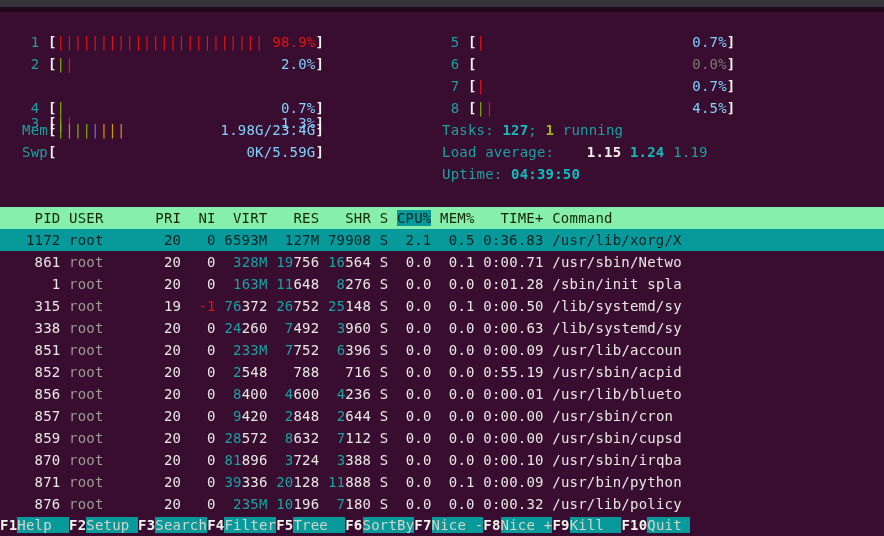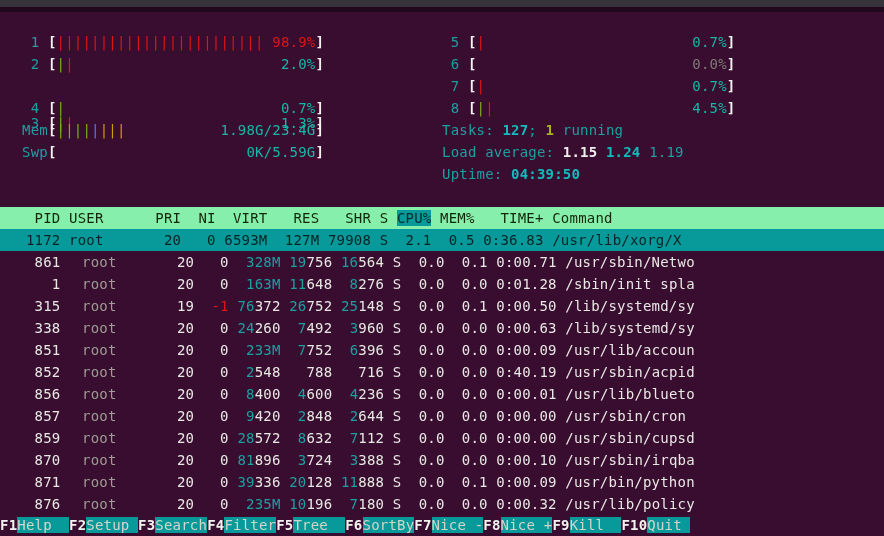--- a/index.html
+++ b/index.html
@@ -8,33 +8,33 @@
     font-family:"DejaVu Sans Mono",monospace;font-size:14px;line-height:22px;letter-spacing:0.2px;padding-left:44px;
   }
   .topbar{position:absolute;top:0;left:0;width:884px;height:7px;background:#37333a;}
   .topbar2{position:absolute;top:7px;left:0;width:884px;height:5px;background:#20071c;}
   .mline{position:absolute;white-space:pre;height:22px;}
   .statline{position:absolute;white-space:pre;height:22px;}
   .bracket{color:#f2f2ee;font-weight:bold;}
   .c-teal{color:#1ba0a0;}
   .c-cyanb{color:#12bcbc;font-weight:bold;}
   .c-limeb{color:#a8b414;font-weight:bold;}
-  .c-whiteb{color:#efefea;font-weight:bold;}
-  .c-gray{color:#14b8a6;}
+  .c-whiteb{color:#efefea;font-weight:bold;margin-left:24px;}
+  .c-gray{color:#7dd3fc;}
   .c-dim{color:#7d7d75;}
   .c-red{color:#e01414;}
   .b-r{color:#e01414;}
   .b-g{color:#7ab018;}
   .b-b{color:#5c78e6;}
   .b-o{color:#d29a06;}
   .hdr{position:absolute;left:0;width:884px;height:22px;background:#86efac;color:#12270a;white-space:pre;}
   .hdr .sort{background:#089a9a;color:#042a2a;}
   .prow{position:absolute;left:0;width:884px;height:22px;white-space:pre;color:#e8e8e3;}
   .prow.sel{background:#089a9a;color:#032323;}
-  .f-user{color:#9d9d94;margin-left:13px;}
+  .f-user{color:#9d9d94;}
   .f-teal{color:#1ba0a0;}
   .f-red{color:#e01414;}
   #fnbar{position:absolute;top:515px;left:0;width:788px;height:21px;line-height:21px;white-space:pre;overflow:hidden;}
   .fnkey{color:#f2f2ee;font-weight:bold;}
   .fnlabel{background:#089a9a;color:#d2d6ca;}
 </style>
 </head>
 <body>
 
 <div id="terminal">
@@ -60,21 +60,21 @@
       <div class="statline" style="left: 442px; top: 163px;"><span class="c-teal">Uptime: </span><span class="c-cyanb">04:39:50</span></div>
     </div>
   <div id="ptable">
       <div class="hdr" style="top: 207px;"><span>    PID USER      PRI  NI  VIRT   RES   SHR S </span><span class="sort">CPU%</span><span> MEM%   TIME+ Command</span></div>
       <div class="prow sel" style="top: 229px;">   1172 root       20   0 6593M  127M 79908 S  2.1  0.5 0:36.83 /usr/lib/xorg/X</div>
       <div class="prow" style="top: 251px;"><span>    861 </span><span class="f-user">root      </span><span> 20 </span><span>  0</span><span> </span><span> </span><span class="f-teal">328M</span><span> </span><span class="f-teal">19</span><span>756</span><span> </span><span class="f-teal">16</span><span>564</span><span> S  0.0  0.1 0:00.71 /usr/sbin/Netwo</span></div>
       <div class="prow" style="top: 273px;"><span>      1 </span><span class="f-user">root      </span><span> 20 </span><span>  0</span><span> </span><span> </span><span class="f-teal">163M</span><span> </span><span class="f-teal">11</span><span>648</span><span> </span><span> </span><span class="f-teal">8</span><span>276</span><span> S  0.0  0.0 0:01.28 /sbin/init spla</span></div>
       <div class="prow" style="top: 295px;"><span>    315 </span><span class="f-user">root      </span><span> 19 </span><span class="f-red"> -1</span><span> </span><span class="f-teal">76</span><span>372</span><span> </span><span class="f-teal">26</span><span>752</span><span> </span><span class="f-teal">25</span><span>148</span><span> S  0.0  0.1 0:00.50 /lib/systemd/sy</span></div>
       <div class="prow" style="top: 317px;"><span>    338 </span><span class="f-user">root      </span><span> 20 </span><span>  0</span><span> </span><span class="f-teal">24</span><span>260</span><span> </span><span> </span><span class="f-teal">7</span><span>492</span><span> </span><span> </span><span class="f-teal">3</span><span>960</span><span> S  0.0  0.0 0:00.63 /lib/systemd/sy</span></div>
       <div class="prow" style="top: 339px;"><span>    851 </span><span class="f-user">root      </span><span> 20 </span><span>  0</span><span> </span><span> </span><span class="f-teal">233M</span><span> </span><span> </span><span class="f-teal">7</span><span>752</span><span> </span><span> </span><span class="f-teal">6</span><span>396</span><span> S  0.0  0.0 0:00.09 /usr/lib/accoun</span></div>
-      <div class="prow" style="top: 361px;"><span>    852 </span><span class="f-user">root      </span><span> 20 </span><span>  0</span><span> </span><span> </span><span class="f-teal">2</span><span>548</span><span> </span><span>  </span><span>788</span><span> </span><span>  </span><span>716</span><span> S  0.0  0.0 0:40.19 /usr/sbin/acpid</span></div>
+      <div class="prow" style="top: 361px;"><span>    852 </span><span class="f-user">root      </span><span> 20 </span><span>  0</span><span> </span><span> </span><span class="f-teal">2</span><span>548</span><span> </span><span>  </span><span>788</span><span> </span><span>  </span><span>716</span><span> S  0.0  0.0 0:55.19 /usr/sbin/acpid</span></div>
       <div class="prow" style="top: 383px;"><span>    856 </span><span class="f-user">root      </span><span> 20 </span><span>  0</span><span> </span><span> </span><span class="f-teal">8</span><span>400</span><span> </span><span> </span><span class="f-teal">4</span><span>600</span><span> </span><span> </span><span class="f-teal">4</span><span>236</span><span> S  0.0  0.0 0:00.01 /usr/lib/blueto</span></div>
       <div class="prow" style="top: 405px;"><span>    857 </span><span class="f-user">root      </span><span> 20 </span><span>  0</span><span> </span><span> </span><span class="f-teal">9</span><span>420</span><span> </span><span> </span><span class="f-teal">2</span><span>848</span><span> </span><span> </span><span class="f-teal">2</span><span>644</span><span> S  0.0  0.0 0:00.00 /usr/sbin/cron</span></div>
       <div class="prow" style="top: 427px;"><span>    859 </span><span class="f-user">root      </span><span> 20 </span><span>  0</span><span> </span><span class="f-teal">28</span><span>572</span><span> </span><span> </span><span class="f-teal">8</span><span>632</span><span> </span><span> </span><span class="f-teal">7</span><span>112</span><span> S  0.0  0.0 0:00.00 /usr/sbin/cupsd</span></div>
       <div class="prow" style="top: 449px;"><span>    870 </span><span class="f-user">root      </span><span> 20 </span><span>  0</span><span> </span><span class="f-teal">81</span><span>896</span><span> </span><span> </span><span class="f-teal">3</span><span>724</span><span> </span><span> </span><span class="f-teal">3</span><span>388</span><span> S  0.0  0.0 0:00.10 /usr/sbin/irqba</span></div>
       <div class="prow" style="top: 471px;"><span>    871 </span><span class="f-user">root      </span><span> 20 </span><span>  0</span><span> </span><span class="f-teal">39</span><span>336</span><span> </span><span class="f-teal">20</span><span>128</span><span> </span><span class="f-teal">11</span><span>888</span><span> S  0.0  0.1 0:00.09 /usr/bin/python</span></div>
       <div class="prow" style="top: 493px;"><span>    876 </span><span class="f-user">root      </span><span> 20 </span><span>  0</span><span> </span><span> </span><span class="f-teal">235M</span><span> </span><span class="f-teal">10</span><span>196</span><span> </span><span> </span><span class="f-teal">7</span><span>180</span><span> S  0.0  0.0 0:00.32 /usr/lib/policy</span></div>
     </div>
   <div id="fnbar"><span class="fnkey">F1</span><span class="fnlabel">Help  </span><span class="fnkey">F2</span><span class="fnlabel">Setup </span><span class="fnkey">F3</span><span class="fnlabel">Search</span><span class="fnkey">F4</span><span class="fnlabel">Filter</span><span class="fnkey">F5</span><span class="fnlabel">Tree  </span><span class="fnkey">F6</span><span class="fnlabel">SortBy</span><span class="fnkey">F7</span><span class="fnlabel">Nice -</span><span class="fnkey">F8</span><span class="fnlabel">Nice +</span><span class="fnkey">F9</span><span class="fnlabel">Kill  </span><span class="fnkey">F10</span><span class="fnlabel">Quit </span></div>
 </div>
 

